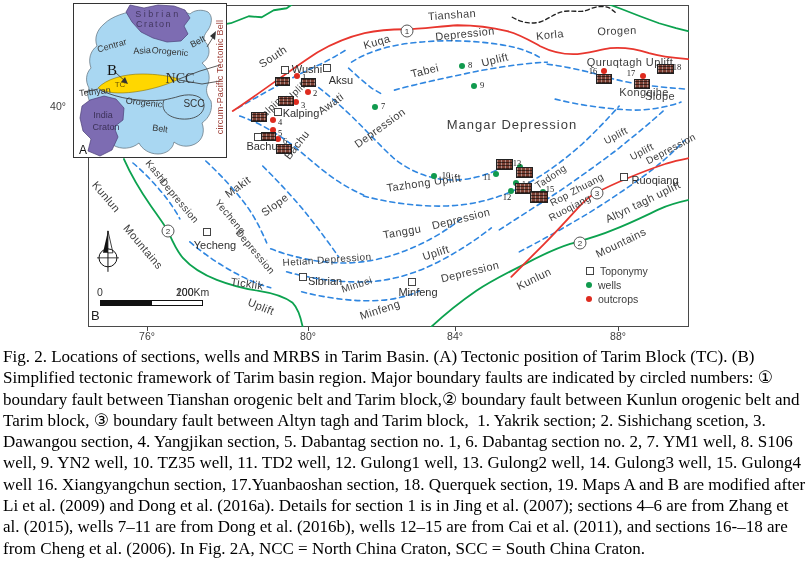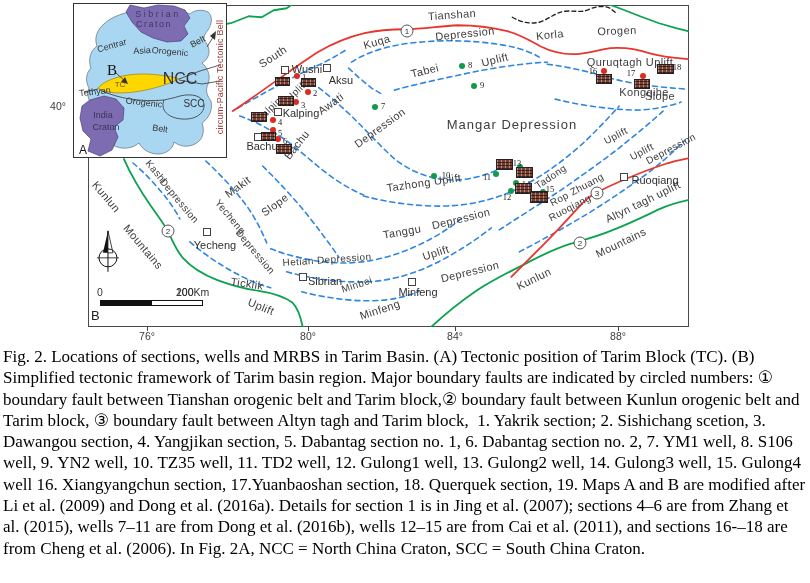--- a/index.html
+++ b/index.html
@@ -125,20 +125,34 @@
   </svg>
 
   <div id="scalebar">
     <span class="sb-label" style="left:97px;top:287px;">0</span>
     <span class="sb-label" style="left:136px;top:287px;margin-left:40px;">100</span>
     <span class="sb-label" style="left:176px;top:287px;">200Km</span>
     <div id="sb-black"></div>
     <div id="sb-white"></div>
   </div>
 
+  <div id="legend">
+    <div class="legrow">
+      <span class="sym square"></span>
+      <span>Toponymy</span>
+    </div>
+    <div class="legrow">
+      <span class="sym well"></span>
+      <span>wells</span>
+    </div>
+    <div class="legrow">
+      <span class="sym outcrop"></span>
+      <span>outcrops</span>
+    </div>
+  </div>
 
   <span id="cornerB">B</span>
   <span id="latlabel">40°</span>
   <div id="lattick"></div>
 
   <div id="insetA">
     <svg id="inset-svg" width="152" height="153" viewBox="0 0 152 153">
       <path class="iblue" d="M30,20 C38,12 52,8 66,6 C80,4 92,8 99,13 C103,9 110,7 116,10 C120,6 128,5 134,8 C139,12 138,20 134,26 C130,31 128,35 133,40 C137,47 135,55 128,59 C134,64 137,72 134,80 C131,86 133,92 137,97 C139,106 135,114 128,119 C131,127 129,136 121,140 C113,144 105,142 100,138 C99,145 92,150 84,150 C75,150 68,145 65,139 C58,145 47,146 39,141 C32,137 30,129 33,122 C25,119 20,112 21,104 C15,99 12,91 15,84 C11,77 12,69 17,64 C14,56 16,47 23,42 C20,34 23,26 30,20 Z"></path>
       <path class="ipurple" d="M56,1 L70,4 84,1 100,2 111,6 116,14 110,22 114,30 107,37 93,38 79,34 67,28 58,18 52,8 Z"></path>
       <path class="ipurple" d="M16,96 L30,92 42,95 50,104 49,116 40,123 44,133 38,146 26,152 14,147 17,135 9,127 6,114 8,102 Z"></path>
@@ -154,21 +168,21 @@
       <path class="ifill" d="M54,80 L47,78 L51,73 Z"></path>
     </svg>
   <span class="insetlabel" style="left: 84px; top: 10px; font-size: 9px; color: rgb(67, 55, 96); letter-spacing: 2.5px; transform: translate(-50%, -50%) rotate(0deg); text-align: center;">Sibrian</span>
       <span class="insetlabel" style="left: 80px; top: 20px; font-size: 9px; color: rgb(67, 55, 96); letter-spacing: 1.5px; transform: translate(-50%, -50%) rotate(0deg);">Craton</span>
       <span class="insetlabel" style="left: 38px; top: 42px; font-size: 9px; transform: translate(-50%, -50%) rotate(-16deg);">Centrar</span>
       <span class="insetlabel" style="left: 68px; top: 47px; font-size: 9px; transform: translate(-50%, -50%) rotate(-4deg);">Asia</span>
       <span class="insetlabel" style="left: 96px; top: 48px; font-size: 9px; transform: translate(-50%, -50%) rotate(5deg);">Orogenic</span>
       <span class="insetlabel" style="left: 124px; top: 38px; font-size: 9px; transform: translate(-50%, -50%) rotate(-28deg);">Belt</span>
       <span class="insetlabel" style="left: 38px; top: 66px; font-size: 15px; color: rgb(17, 17, 17); font-family: &quot;Liberation Serif&quot;, serif; transform: translate(-50%, -50%) rotate(0deg);">B</span>
       <span class="insetlabel" style="left: 46px; top: 81px; font-size: 8px; color: rgb(107, 85, 0); transform: translate(-50%, -50%) rotate(0deg);">TC</span>
-      <span class="insetlabel" style="left: 106px; top: 75px; font-size: 16px; transform: translate(-50%, -50%) rotate(0deg);">NCC</span>
+      <span class="insetlabel" style="left: 106px; top: 75px; font-size: 14px; transform: translate(-50%, -50%) rotate(0deg); font-family: Liberation Serif, serif;">NCC</span>
       <span class="insetlabel" style="left: 21px; top: 88px; font-size: 9px; transform: translate(-50%, -50%) rotate(-6deg);">Tethyan</span>
       <span class="insetlabel" style="left: 70px; top: 99px; font-size: 9px; transform: translate(-50%, -50%) rotate(6deg);">Orogenic</span>
       <span class="insetlabel" style="left: 120px; top: 100px; font-size: 10px; transform: translate(-50%, -50%) rotate(0deg);">SCC</span>
       <span class="insetlabel" style="left: 29px; top: 111px; font-size: 9px; color: rgb(60, 49, 88); transform: translate(-50%, -50%) rotate(0deg);">India</span>
       <span class="insetlabel" style="left: 32px; top: 123px; font-size: 9px; color: rgb(60, 49, 88); transform: translate(-50%, -50%) rotate(0deg);">Craton</span>
       <span class="insetlabel" style="left: 86px; top: 125px; font-size: 9px; transform: translate(-50%, -50%) rotate(8deg);">Belt</span>
       <span class="insetlabel" style="left: 146px; top: 73px; font-size: 9px; color: rgb(156, 59, 51); letter-spacing: 0.2px; transform: translate(-50%, -50%) rotate(-90deg);">circum-Pacific Tectonic Bell</span>
       <span class="insetlabel" style="left: 9px; top: 146px; font-size: 12px; color: rgb(17, 17, 17); transform: translate(-50%, -50%) rotate(0deg);">A</span>
     </div>
 

